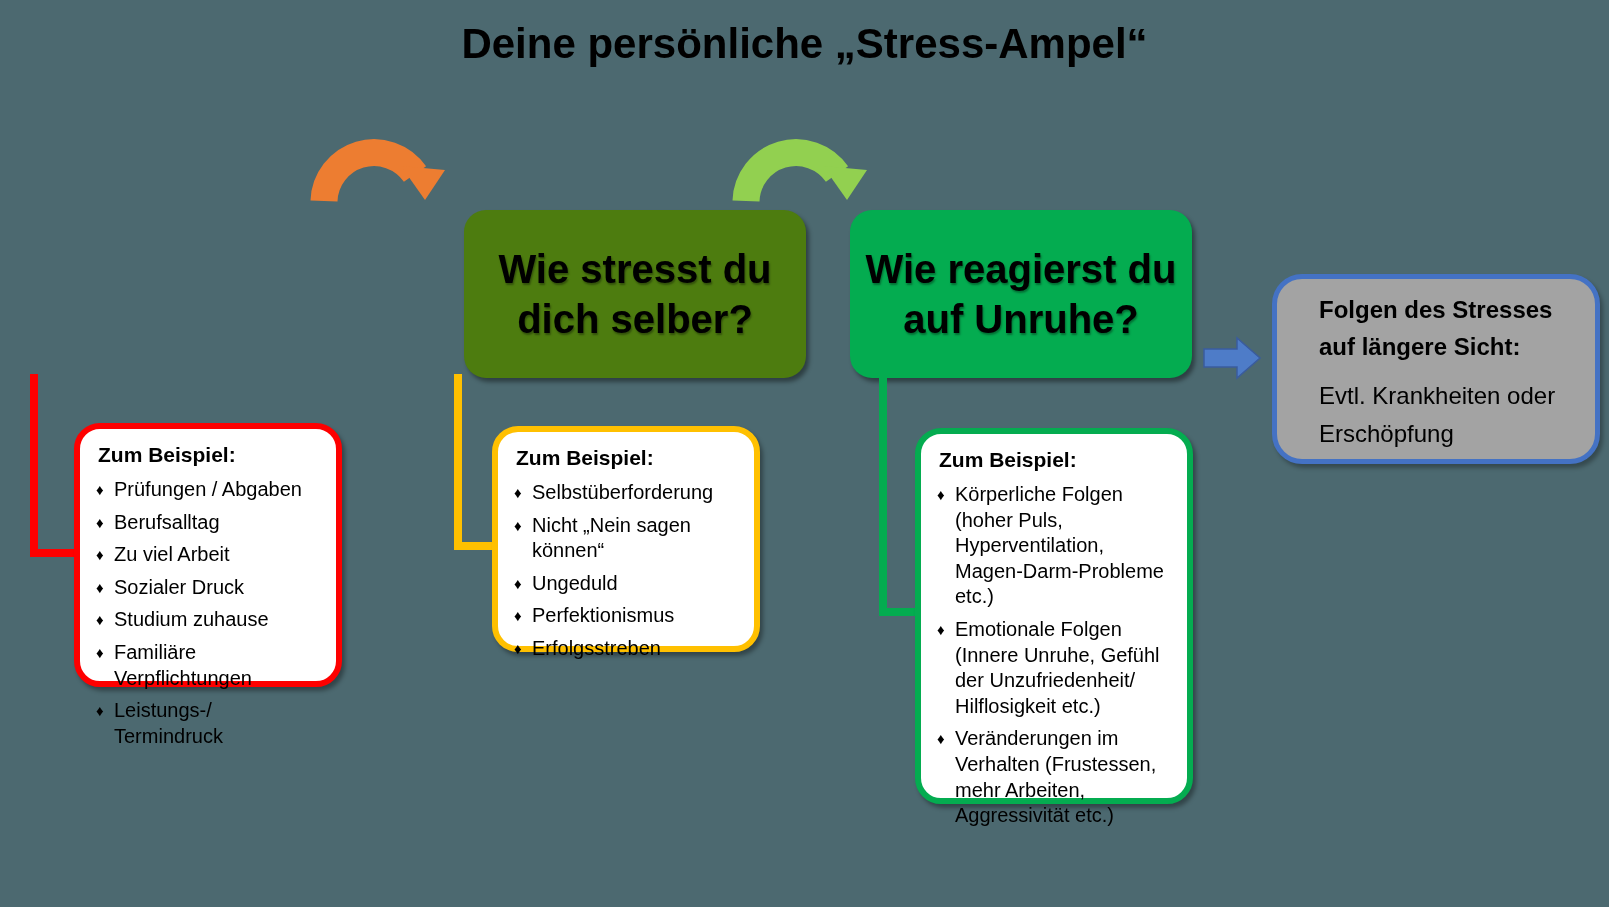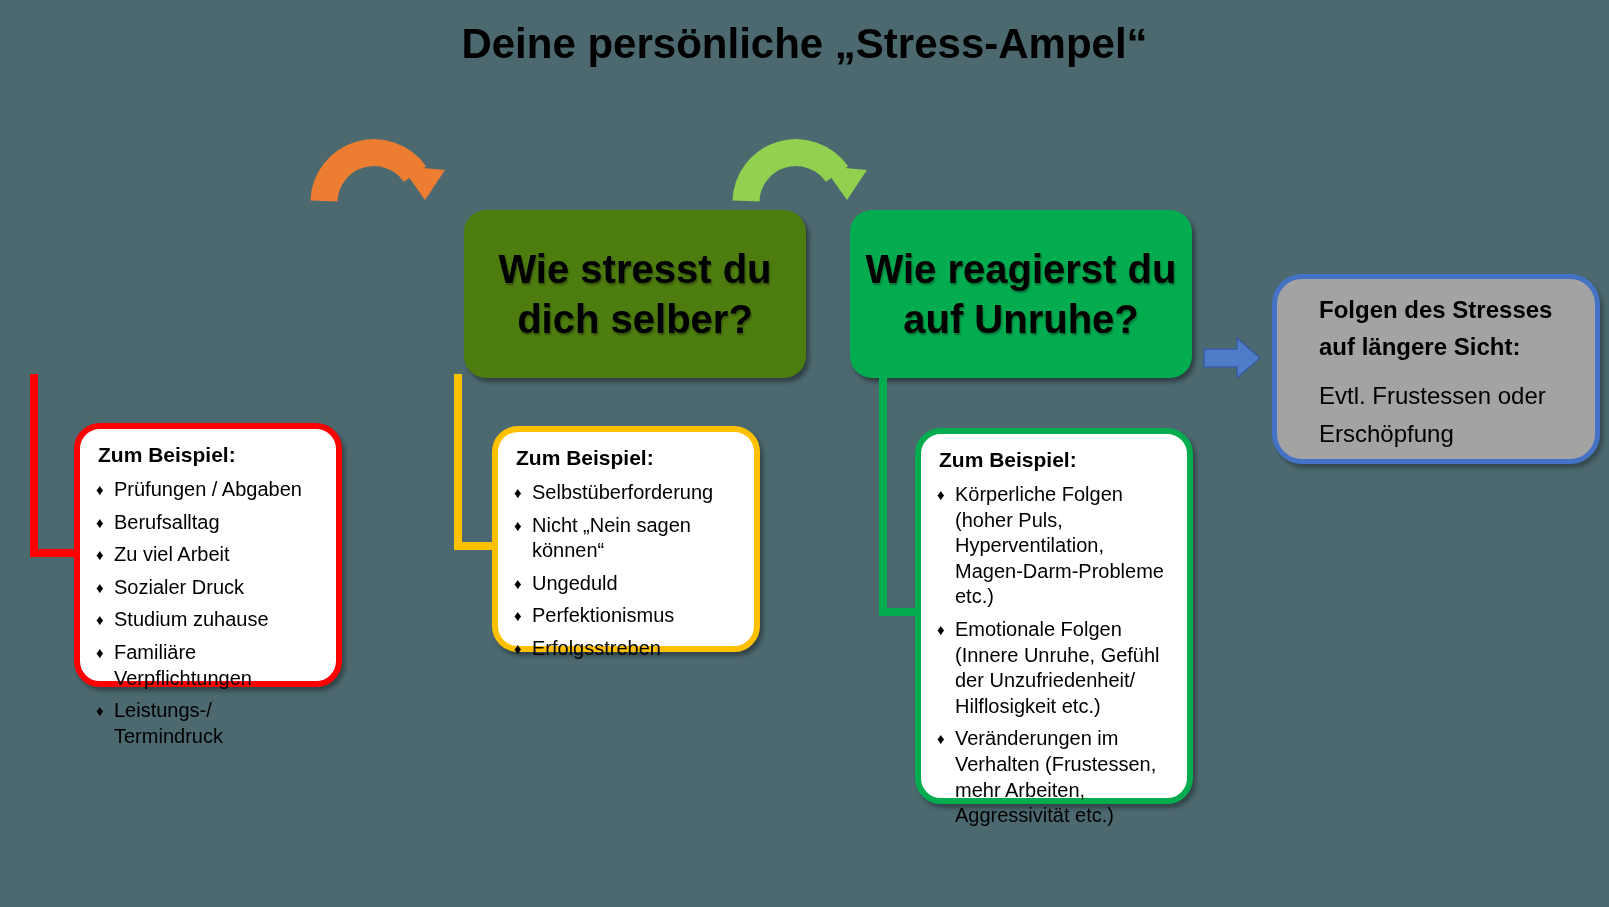--- a/index.html
+++ b/index.html
@@ -178,16 +178,16 @@
       <span class="item-text">Veränderungen im Verhalten (Frustessen, mehr Arbeiten, Aggressivität etc.)</span>
     </div>
   </div>
 
   <svg id="arrow-blue" class="arrow-svg" width="60" height="44" viewBox="0 0 60 44">
     <polygon points="1,13 34,13 34,2 57,22 34,42 34,31 1,31" fill="#4E7CC8" stroke="#3A5C9E" stroke-width="1.5"></polygon>
   </svg>
 
   <div class="result-box">
     <div class="result-heading">Folgen des Stresses auf längere Sicht:</div>
-    <div class="result-body">Evtl. Frustessen oder Erschöpfung</div>
+    <div class="result-body">Evtl. Krankheiten oder Erschöpfung</div>
   </div>
 
 </div>
 
 </body></html>

